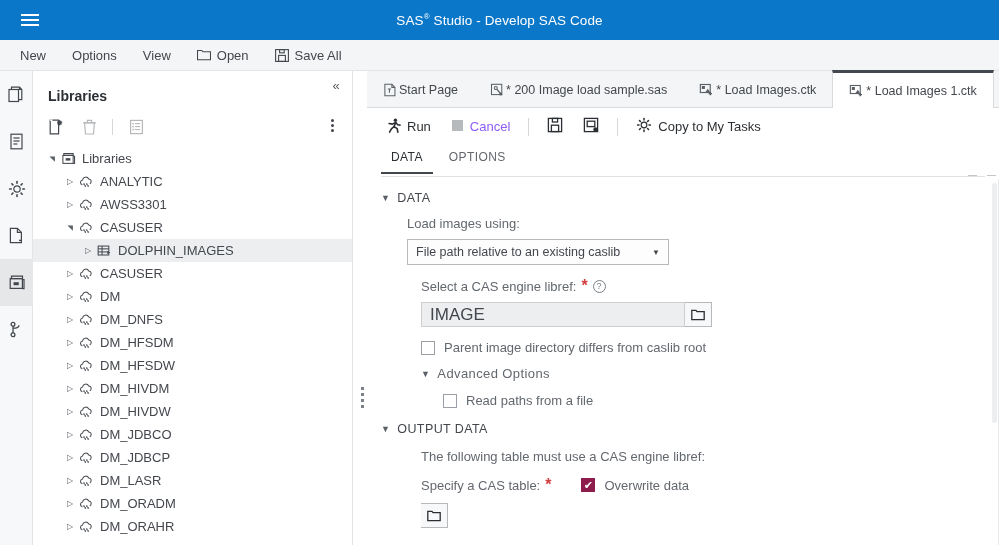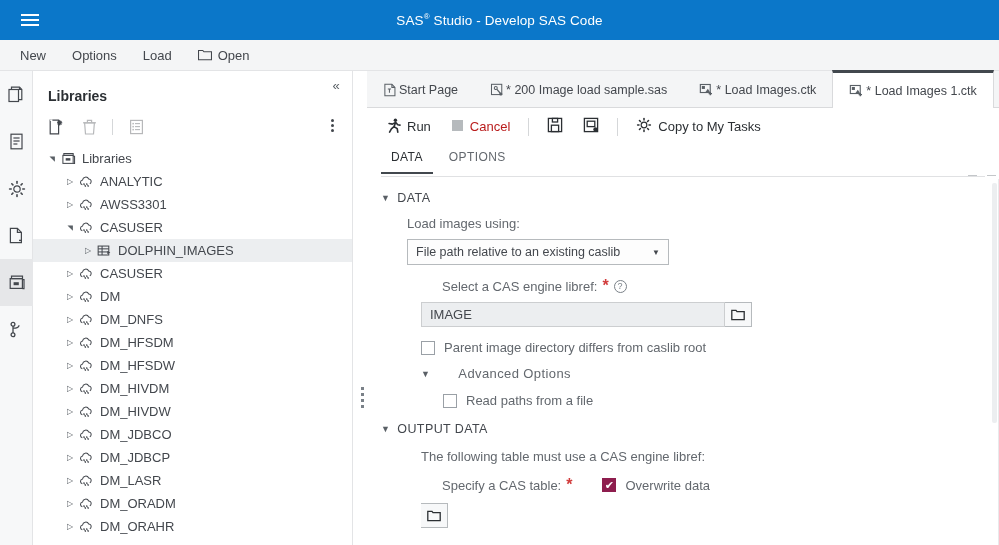--- a/index.html
+++ b/index.html
@@ -131,21 +131,21 @@
   }
 
   .toolbar2 {
     position: absolute; left: 0; top: 37px; right: 0; height: 37px;
     display: flex; align-items: center; padding-left: 10px; gap: 2px;
   }
   .t2-btn {
     display: flex; align-items: center; gap: 6px; padding: 5px 9px;
     font-size: 13px; color: #2b2f33; cursor: pointer;
   }
-  .t2-btn.disabled { color: #b91c1c; cursor: default; }
+  .t2-btn.disabled { color: #8b5cf6; cursor: default; }
   .t2-sep { width: 1px; height: 18px; background: #d5d7d9; margin: 0 7px; }
 
   .subtabs {
     position: absolute; left: 14px; top: 76px; right: 14px; height: 30px;
     border-bottom: 1px solid #e0e1e3;
     display: flex; align-items: flex-start; gap: 6px;
   }
   .subtab {
     font-size: 12px; letter-spacing: .4px; color: #63686e;
     padding: 3px 10px 8px 10px; cursor: pointer;
@@ -155,35 +155,35 @@
   .form {
     position: absolute; left: 0; top: 108px; right: 0; bottom: 0;
     overflow: hidden; padding-left: 14px;
   }
   .sect-head {
     display: flex; align-items: center; gap: 7px;
     font-size: 12.5px; letter-spacing: .4px; color: #43474d;
     margin-top: 8px; cursor: pointer;
   }
   .chev { font-size: 9px; color: #5a6066; }
-  .field-label { font-size: 13px; color: #63686e; margin-left: 21px; }
+  .field-label { font-size: 13px; color: #63686e; }
   .req { color: #d13b3b; font-weight: bold; }
 
   .select-box {
     width: 262px; height: 26px; border: 1px solid #b6babd; background: #fdfdfd;
     display: flex; align-items: center; justify-content: space-between;
     padding: 0 8px; font-size: 12.5px; color: #43474d; cursor: pointer;
   }
   .caret { font-size: 8px; color: #43474d; }
 
   .input-row { display: flex; align-items: stretch; }
   .text-box {
-    width: 304px; height: 25px; border: 1px solid #ccced0; background: #eceef0;
+    width: 264px; height: 25px; border: 1px solid #ccced0; background: #eceef0;
     display: flex; align-items: center; padding: 0 8px;
-    font-size: 13px; color: #43474d;
+    font-size: 17px; color: #43474d;
   }
   .text-box.white { background: #ffffff; border-color: #b6babd; }
   .browse-btn {
     width: 27px; height: 25px; border: 1px solid #b6babd; border-left: none;
     background: #f7f8f9; display: flex; align-items: center; justify-content: center;
     cursor: pointer;
   }
   .chk-row { display: flex; align-items: center; gap: 9px; font-size: 13px; color: #63686e; cursor: pointer; }
   .chkbox {
     width: 14px; height: 14px; border: 1px solid #9aa0a6; background: #fff;
@@ -225,29 +225,39 @@
   </div>
 
   <div class="menubar">
     <div class="menu-item">
       <span>New</span>
     </div>
     <div class="menu-item">
       <span>Options</span>
     </div>
     <div class="menu-item">
-      <span>Load</span>
+      <span>View</span>
     </div>
     <div class="menu-item">
       <span class="mi-icon">
         <svg width="14" height="12" viewBox="0 0 14 12">
             <path d="M.5 1.5h4.3l1.1 1.3H13.5v8H.5z" fill="none" stroke="#43474d" stroke-width="1.1"></path>
           </svg>
       </span>
       <span>Open</span>
+    </div>
+    <div class="menu-item">
+      <span class="mi-icon">
+        <svg width="14" height="13" viewBox="0 0 14 13">
+          <rect x=".6" y=".6" width="12.8" height="11.8" fill="none" stroke="#43474d" stroke-width="1.1"></rect>
+          <rect x="3.6" y="6.4" width="6.8" height="6" fill="none" stroke="#43474d" stroke-width="1.1"></rect>
+          <rect x="4.6" y=".6" width="4.6" height="3.2" fill="none" stroke="#43474d" stroke-width="1.1"></rect>
+        </svg>
+      </span>
+      <span>Save All</span>
     </div>
   </div>
 
   <div class="rail">
     <div class="rail-btn">
       <svg width="17" height="17" viewBox="0 0 17 17">
         <rect x="1" y="3.5" width="9.5" height="12" fill="none" stroke="#43474d" stroke-width="1.2"></rect>
         <path d="M3.5 3.5V1.2h8l2.3 2.3v10.2h-3.3" fill="none" stroke="#43474d" stroke-width="1.2"></path>
         <path d="M11.5 1.2v2.3h2.3" fill="none" stroke="#43474d" stroke-width="1.2"></path>
       </svg>

